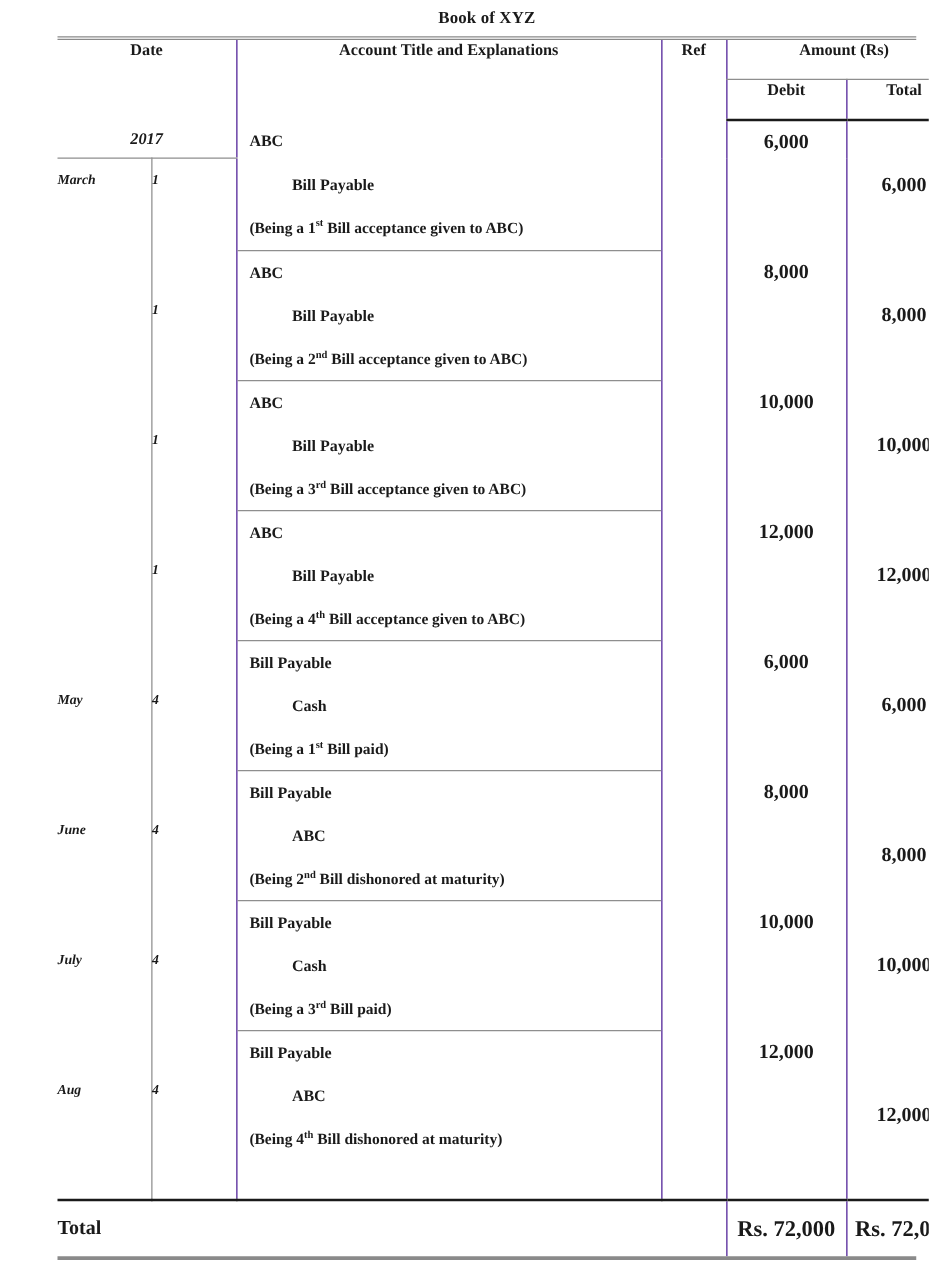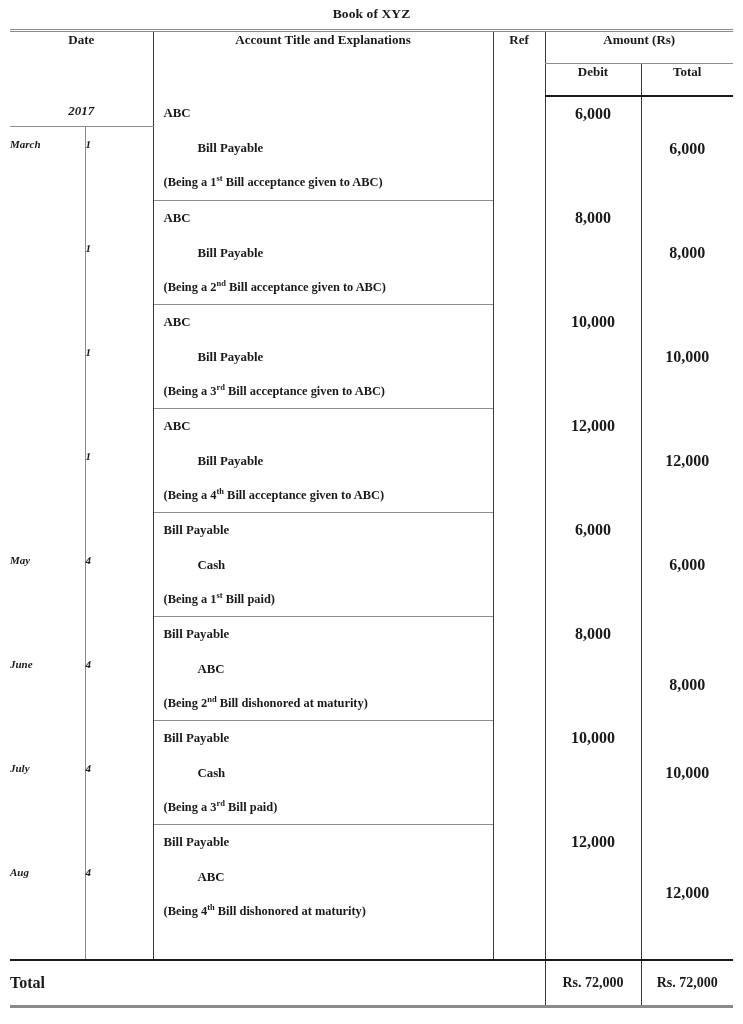--- a/index.html
+++ b/index.html
@@ -14,20 +14,21 @@
     font-family: "Liberation Serif", "DejaVu Serif", serif;
     color: #1a1a1a;
     -webkit-font-smoothing: antialiased;
   }
 
   .page {
     position: relative;
     width: 743px;
     height: 1024px;
     box-sizing: border-box;
+    padding-left: 36px;
   }
 
   
   .doc-title {
     text-align: center;
     font-weight: bold;
     font-size: 13.5px;
     letter-spacing: 0.1px;
     padding-top: 6px;
     padding-bottom: 7px;
@@ -142,21 +143,21 @@
   td.total-label {
     text-align: left;
     font-weight: bold;
     font-size: 16px;
     height: 44px;
     line-height: 44px;
   }
   td.total-amt {
     text-align: center;
     font-weight: bold;
-    font-size: 14px;
+    font-size: 18px;
     height: 44px;
     line-height: 44px;
   }
   .bottom-rule {
     border-top: 3px solid #8a8a8a;
     margin: 0 10px;
   }
 </style>
 </head>
 <body>

